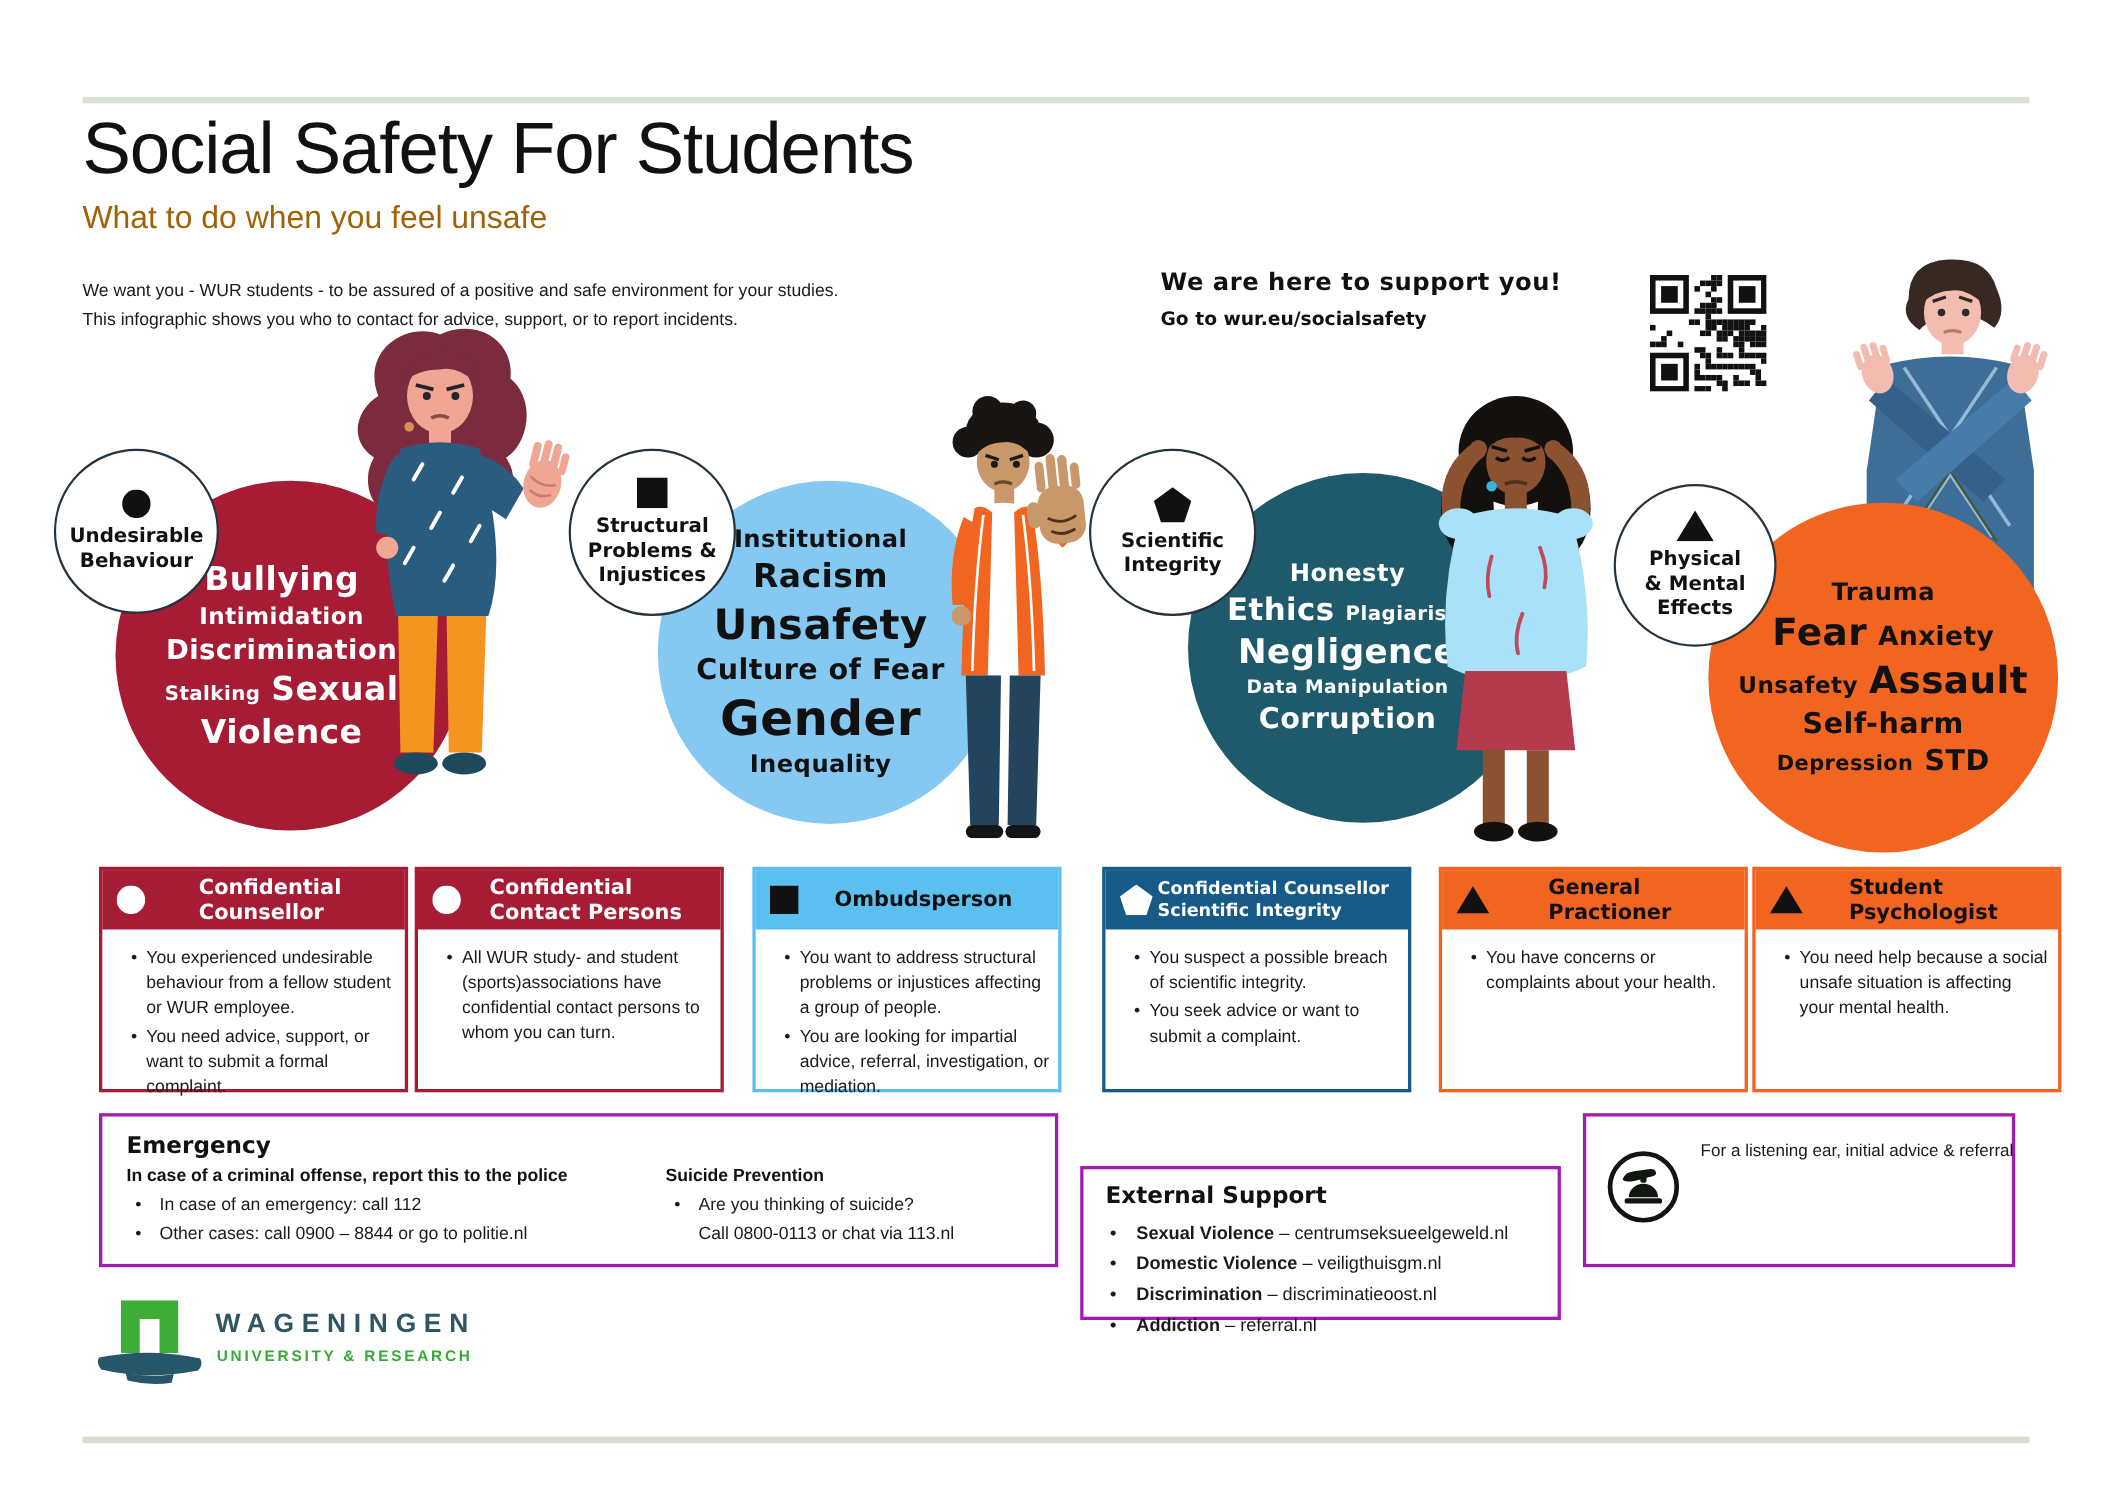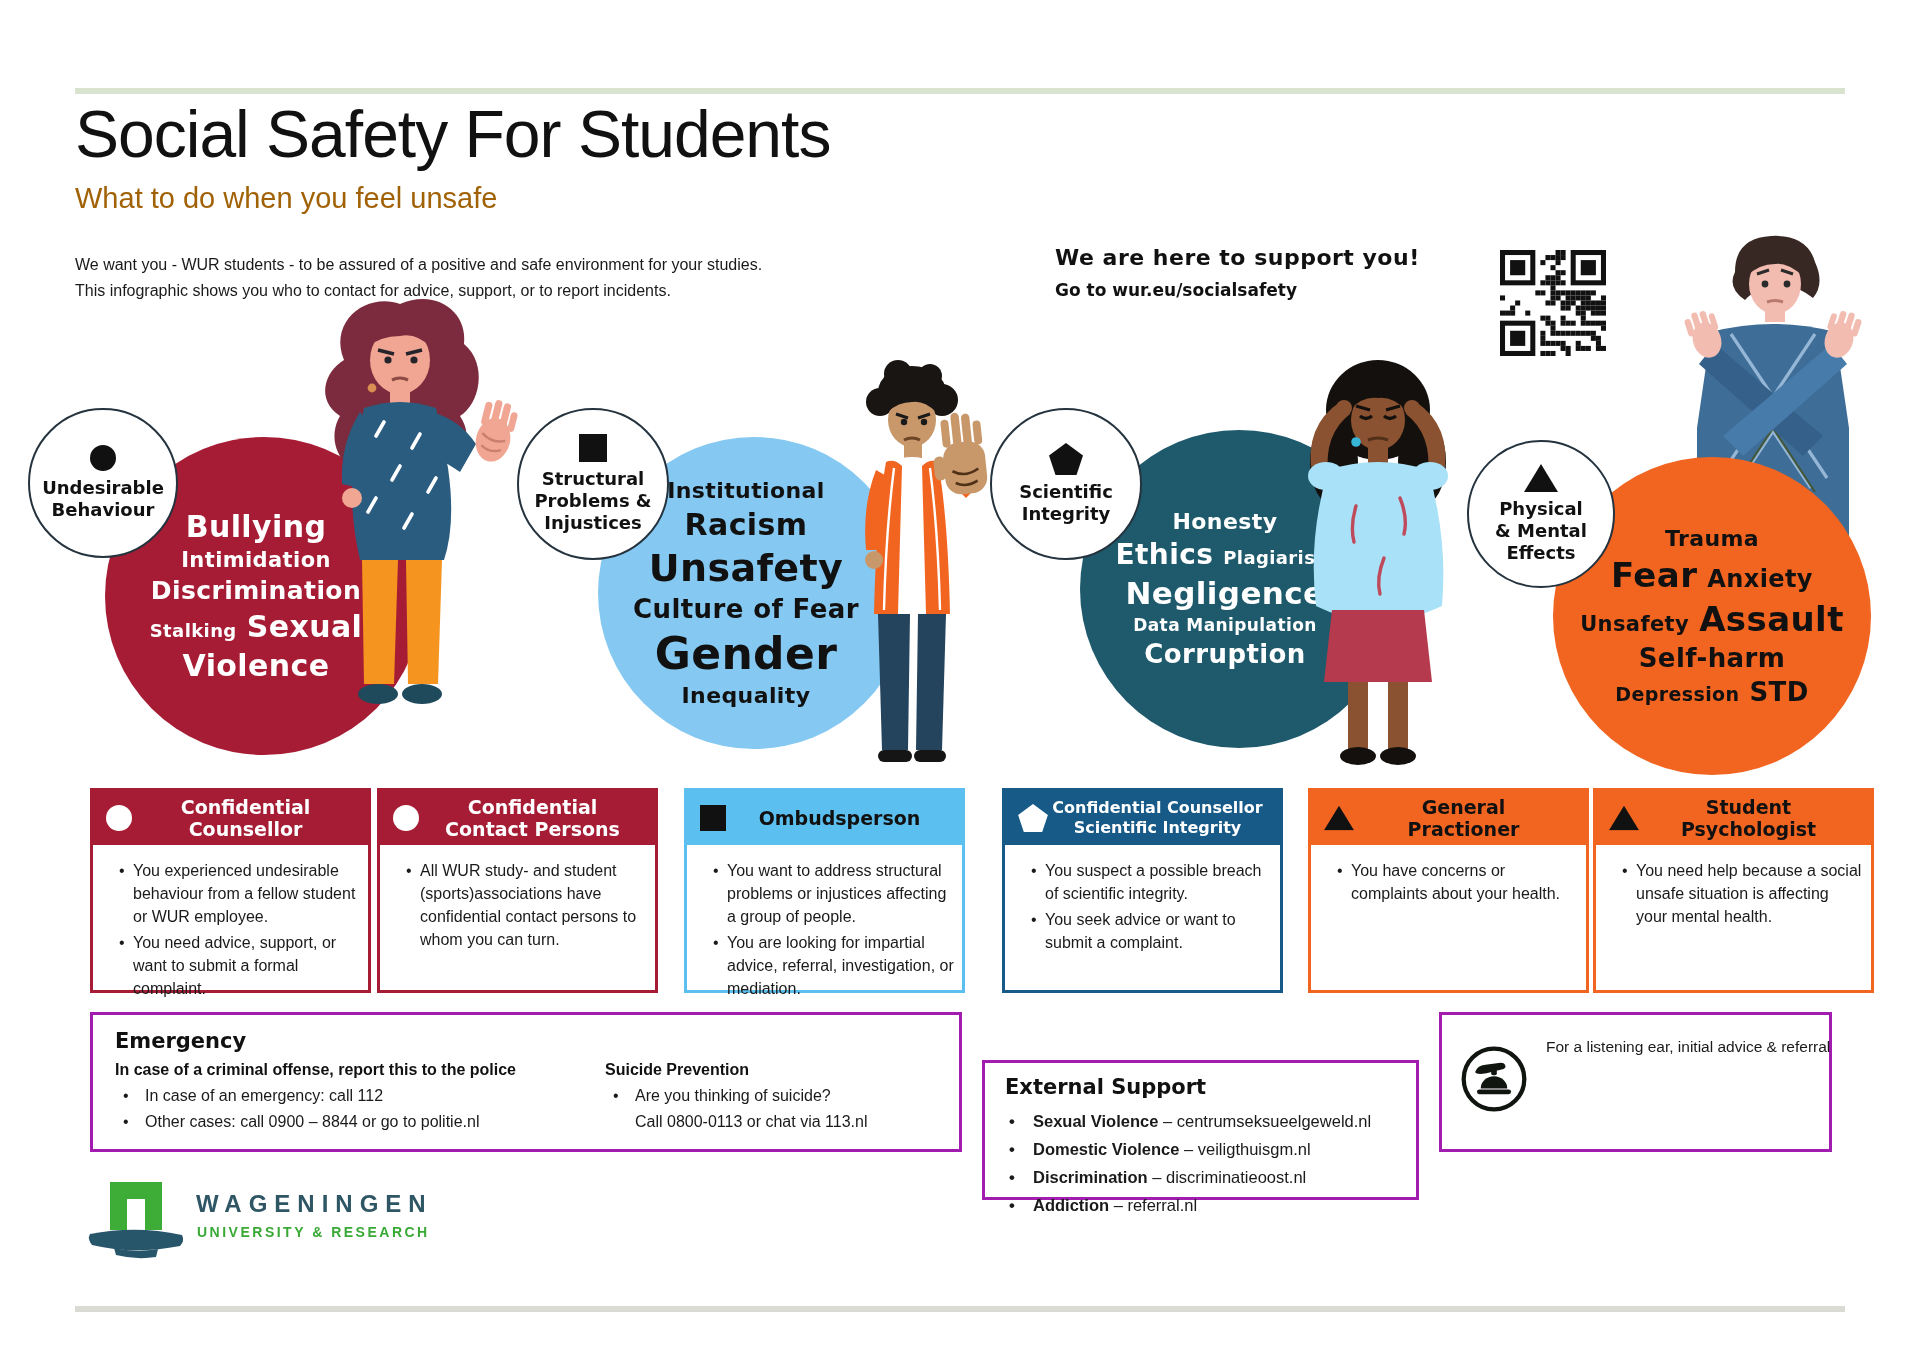--- a/index.html
+++ b/index.html
@@ -36,21 +36,21 @@
   .ln { display:flex; align-items:baseline; gap:10px; justify-content:center; margin:2px 0; }
   .w { font-weight:bold; letter-spacing:0.4px; white-space:nowrap; }
   .f17{font-size:17px}.f18{font-size:18px}.f19{font-size:19px}.f21{font-size:21px}.f22{font-size:22px}
   .f24{font-size:24px}.f25{font-size:25px}.f26{font-size:26px}.f28{font-size:28px}.f30{font-size:30px}
   .f31{font-size:31px}.f34{font-size:34px}.f38{font-size:38px}.f44{font-size:44px}
 
   
   .badge { position:absolute; background:#fff; border:2.5px solid #24333E; border-radius:50%;
            display:flex; flex-direction:column; align-items:center; justify-content:center;
            text-align:center; z-index:4; padding:0 8px; }
-  .b1 { left:28px;   top:408px; width:150px; height:150px; }
+  .b1 { left:49px;   top:408px; width:150px; height:150px; }
   .b2 { left:517px;  top:408px; width:152px; height:152px; }
   .b3 { left:990px;  top:408px; width:152px; height:152px; }
   .b4 { left:1467px; top:440px; width:148px; height:148px; }
   .badge-label { font-weight:bold; font-size:18px; line-height:22px; color:#111; white-space:pre-line; }
   .badge-ic { margin-bottom:6px; }
 
   .person { position:absolute; }
 
   
   .card { position:absolute; top:788px; width:281px; height:205px; background:#fff; z-index:5; }
@@ -58,21 +58,21 @@
   .t-lblue  { border:3px solid #5BC0F0; }
   .t-dblue  { border:3px solid #175A87; }
   .t-orange { border:3px solid #F26521; }
   .card-head { height:54px; display:flex; align-items:center; justify-content:center; position:relative;
                padding-left:36px; padding-right:6px; }
   .t-red .card-head    { background:#A61C35; color:#fff; }
   .t-lblue .card-head  { background:#5BC0F0; color:#111; }
   .t-dblue .card-head  { background:#175A87; color:#fff; }
   .t-orange .card-head { background:#F26521; color:#111; }
   .card-ic { position:absolute; left:13px; top:50%; transform:translateY(-50%); display:flex; }
-  .card-title { font-weight:bold; font-size:19px; line-height:22px; text-align:center; white-space:pre-line; }
+  .card-title { font-weight:bold; font-size:19px; line-height:22px; white-space:pre-line; }
   .card-title.small { font-size:16px; line-height:20px; }
   .card-body { list-style:none; margin:0; padding:14px 8px 0 26px; font-family:"Liberation Sans",sans-serif; }
   .card-body li { position:relative; font-size:16px; line-height:23px; padding-left:14px; margin-bottom:3px; }
   .card-body li::before { content:"\2022"; position:absolute; left:0; }
 
   
   .bottombox { position:absolute; top:1012px; height:140px; border:3px solid #a21caf; background:#fff;
                font-family:"Liberation Sans",sans-serif; }
   .box-emergency { left:90px; width:872px; padding:14px 22px; }
   .box-external  { left:982px; width:437px; padding:12px 20px;margin-top:48px; }

